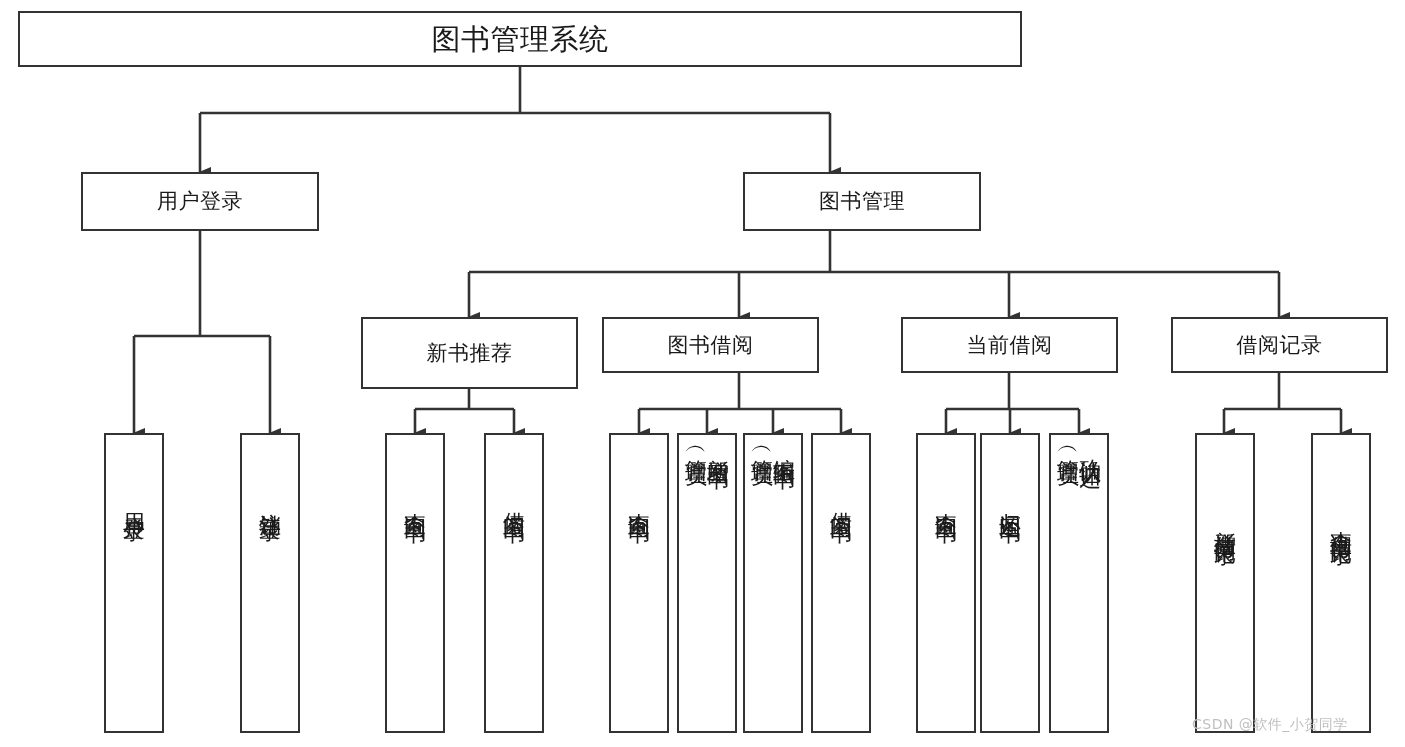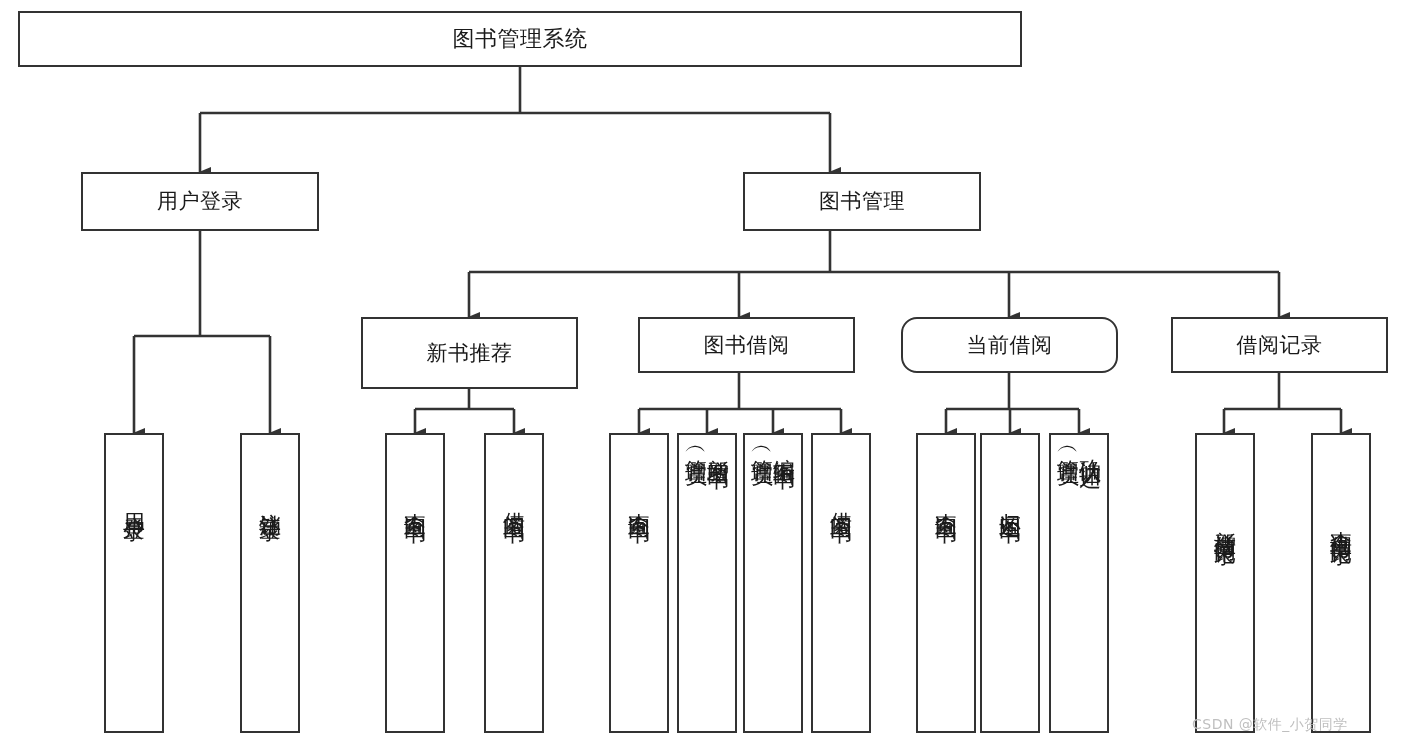--- a/index.html
+++ b/index.html
@@ -39,21 +39,21 @@
     text-align: center;
     line-height: 1.18;
     letter-spacing: 0.5px;
     white-space: pre;
   }
   
   .node.h .node-label {
     font-size: 21px;
   }
   .node.root .node-label {
-    font-size: 22px;
+    font-size: 29px;
   }
   
   .node.v {
     align-items: flex-start;
     justify-content: center;
     padding-top: 4px;
   }
   .node.v .node-label {
     writing-mode: vertical-rl;
     text-orientation: upright;
@@ -142,24 +142,24 @@
   <div class="node h" style="left:81px; top:172px; width:238px; height:59px;">
     <span class="node-label">用户登录</span>
   </div>
   <div class="node h" style="left:711px; top:172px; width:238px; height:59px;margin-left:32px;">
     <span class="node-label">图书管理</span>
   </div>
 
   <div class="node h" style="left:361px; top:317px; width:217px; height:72px;">
     <span class="node-label">新书推荐</span>
   </div>
-  <div class="node h" style="left:638px; top:317px; width:217px; height:56px;">
+  <div class="node h" style="left:602px; top:317px; width:217px; height:56px;">
     <span class="node-label">图书借阅</span>
   </div>
-  <div class="node h" style="left:901px; top:317px; width:217px; height:56px;border-radius:16px;">
+  <div class="node h" style="left:901px; top:317px; width:217px; height:56px;">
     <span class="node-label">当前借阅</span>
   </div>
   <div class="node h" style="left:1171px; top:317px; width:217px; height:56px;">
     <span class="node-label">借阅记录</span>
   </div>
 
   <div class="node v mid" style="left:104px; top:433px; width:60px; height:300px;">
     <span class="node-label">用户登录</span>
   </div>
   <div class="node v mid" style="left:240px; top:433px; width:60px; height:300px;">

